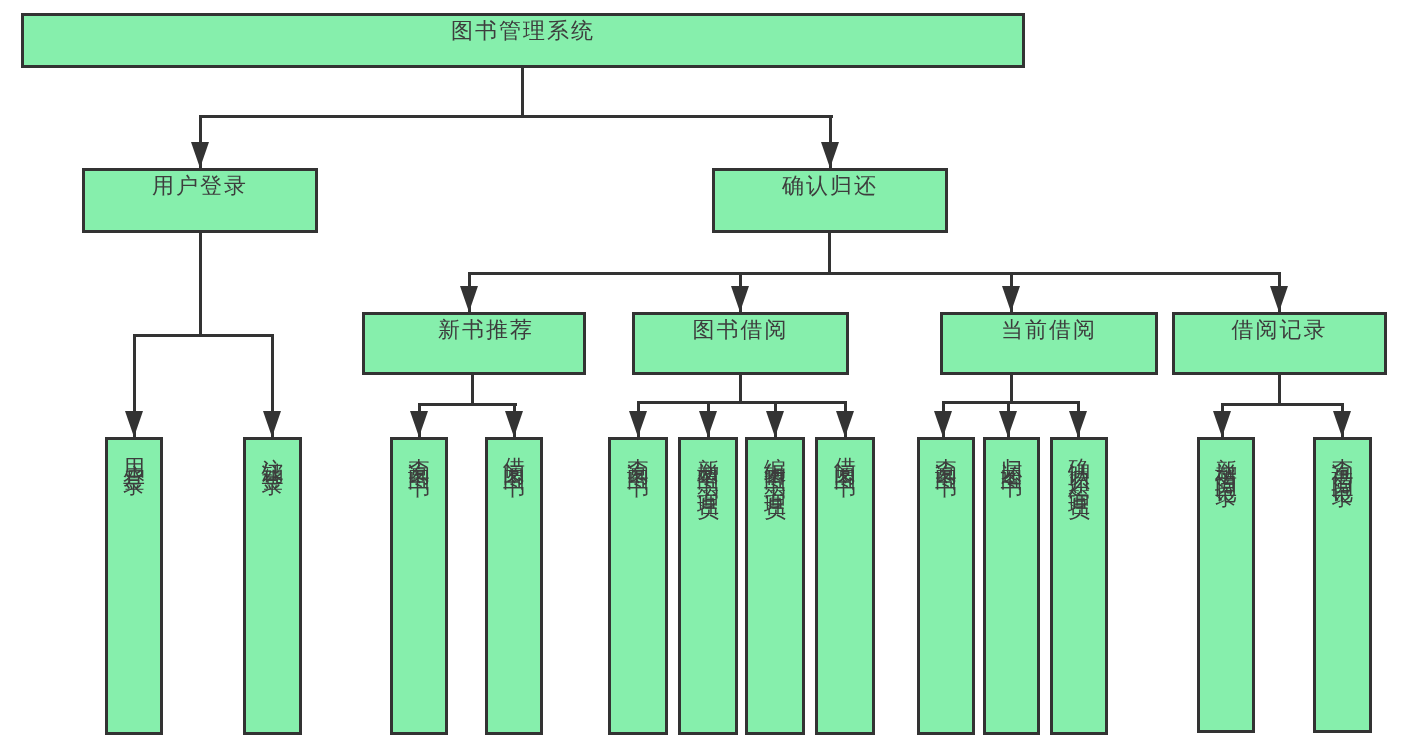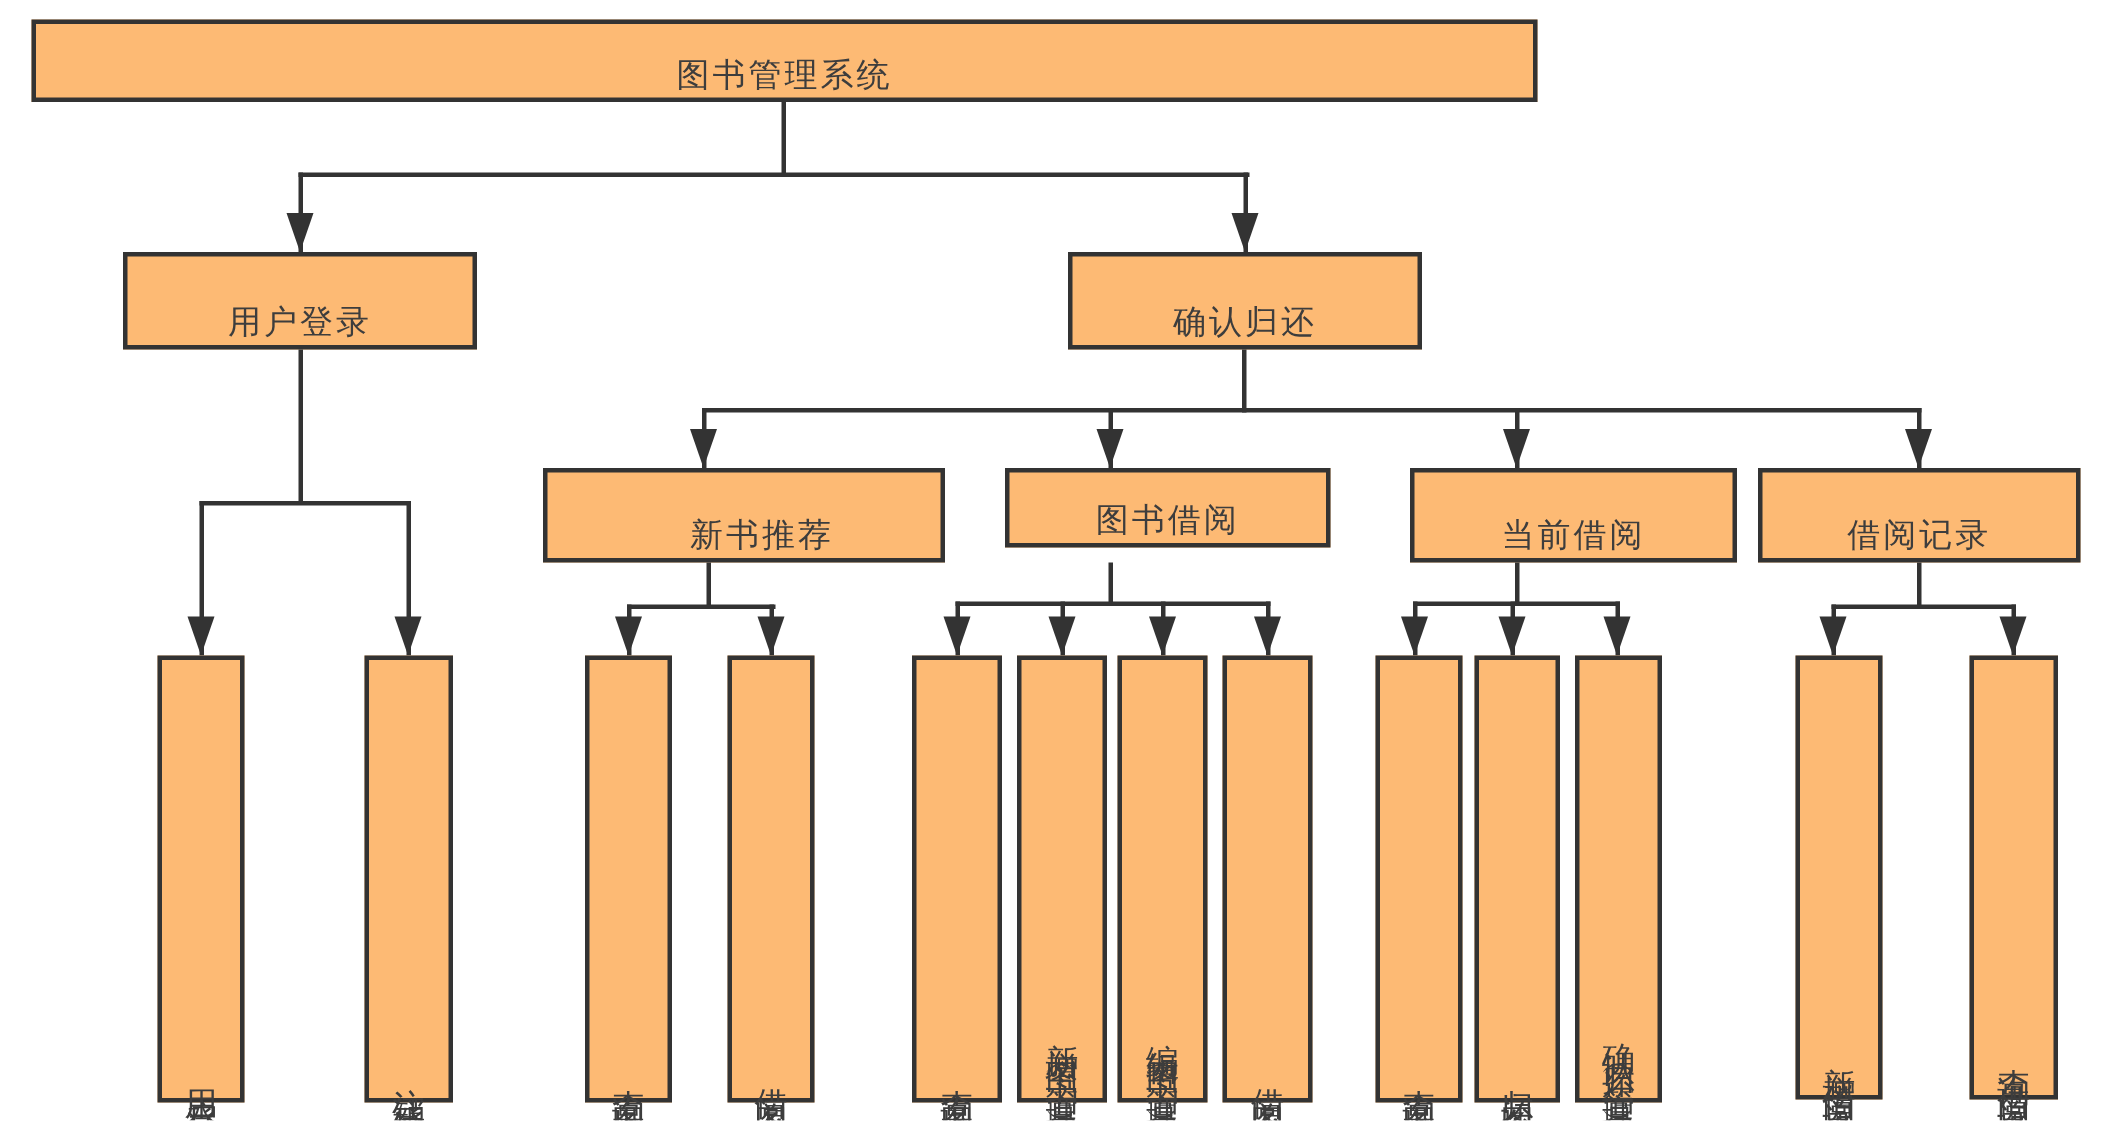--- a/index.html
+++ b/index.html
@@ -7,23 +7,23 @@
     position:relative;
     width:1405px; height:747px;
     background:#ffffff;
     overflow:hidden;
     font-family:"Liberation Sans", sans-serif;
   }
   .box {
     position:absolute;
     box-sizing:border-box;
     border:3px solid #333333;
-    background:#fdba74;
+    background:#86efac;
     display:flex;
-    align-items:flex-end;
+    align-items:flex-start;
     justify-content:center;
   }
   .label {
     color:#3d3d3d;
     font-size:22px;
     letter-spacing:2px;
     white-space:nowrap;
     text-align:center;
   }
   .vlabel {
@@ -90,24 +90,24 @@
   <div class="hline" style="left:468px; top:272px; width:813px; height:3px;"></div>
   <div class="vline" style="left:468px; top:272px; width:3px; height:40px;"></div>
   <div class="arrow" style="left:460px; top:286px;"></div>
   <div class="vline" style="left:739px; top:272px; width:3px; height:40px;"></div>
   <div class="arrow" style="left:731px; top:286px;"></div>
   <div class="vline" style="left:1010px; top:272px; width:3px; height:40px;"></div>
   <div class="arrow" style="left:1002px; top:286px;"></div>
   <div class="vline" style="left:1278px; top:272px; width:3px; height:40px;"></div>
   <div class="arrow" style="left:1270px; top:286px;"></div>
 
-  <div class="box" style="left:362px; top:312px; width:268px; height:63px;padding-left:24px;">
+  <div class="box" style="left:362px; top:312px; width:224px; height:63px;padding-left:24px;">
     <span class="label">新书推荐</span>
   </div>
-  <div class="box" style="left:632px; top:312px; width:217px; height:53px;margin-left:38px;">
+  <div class="box" style="left:632px; top:312px; width:217px; height:63px;">
     <span class="label">图书借阅</span>
   </div>
   <div class="box" style="left:904px; top:312px; width:218px; height:63px;margin-left:36px;">
     <span class="label">当前借阅</span>
   </div>
   <div class="box" style="left:1172px; top:312px; width:215px; height:63px;">
     <span class="label">借阅记录</span>
   </div>
 
   <div class="vline" style="left:471px; top:375px; width:3px; height:30px;"></div>

